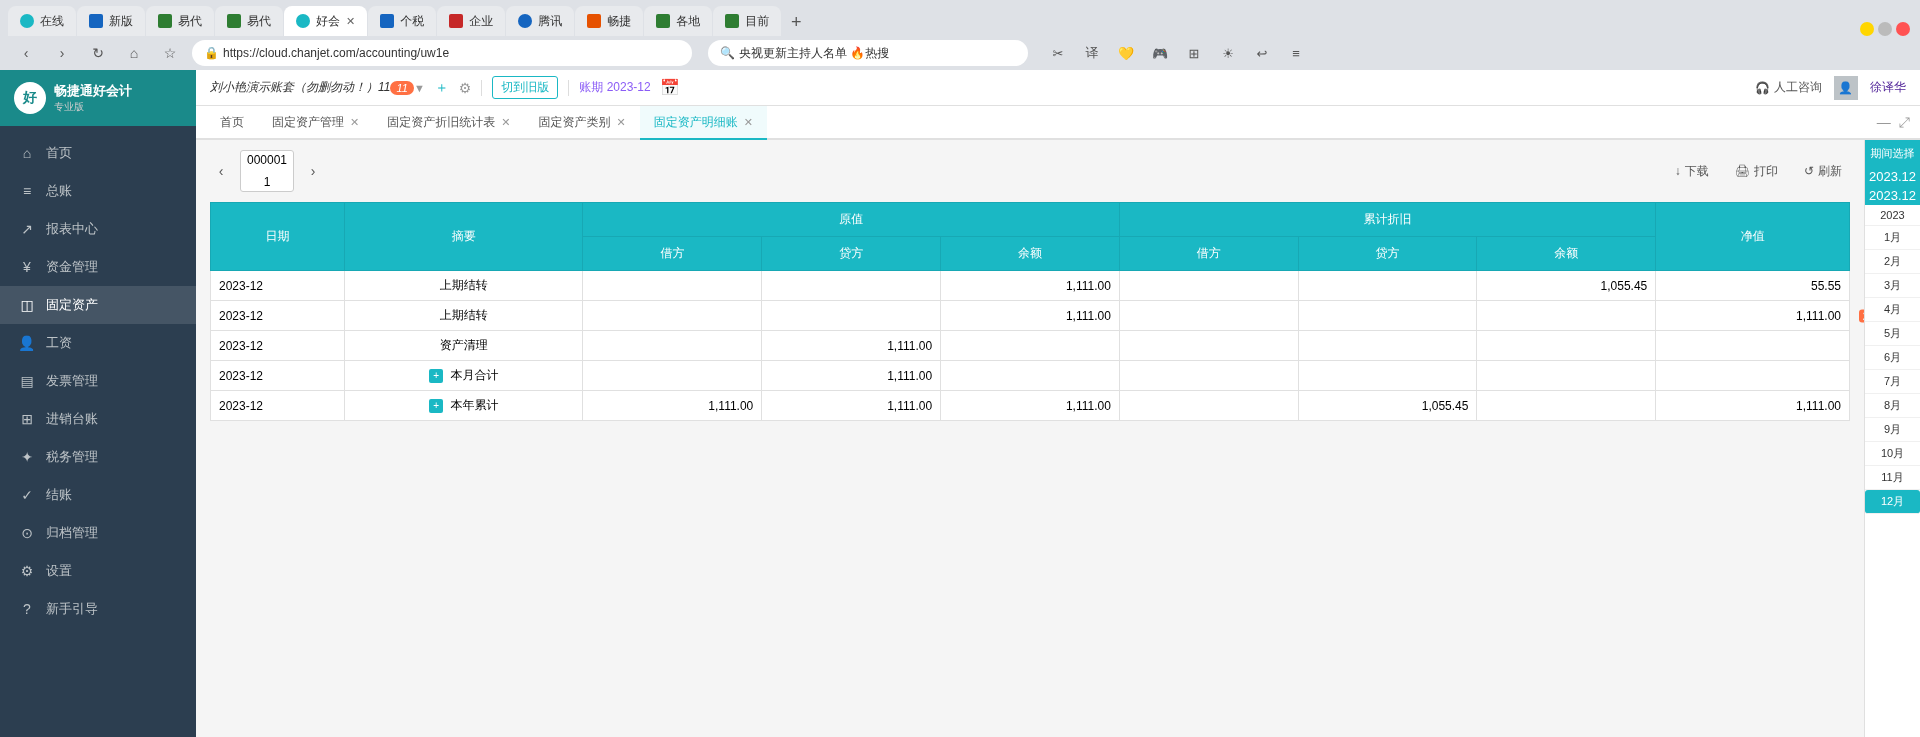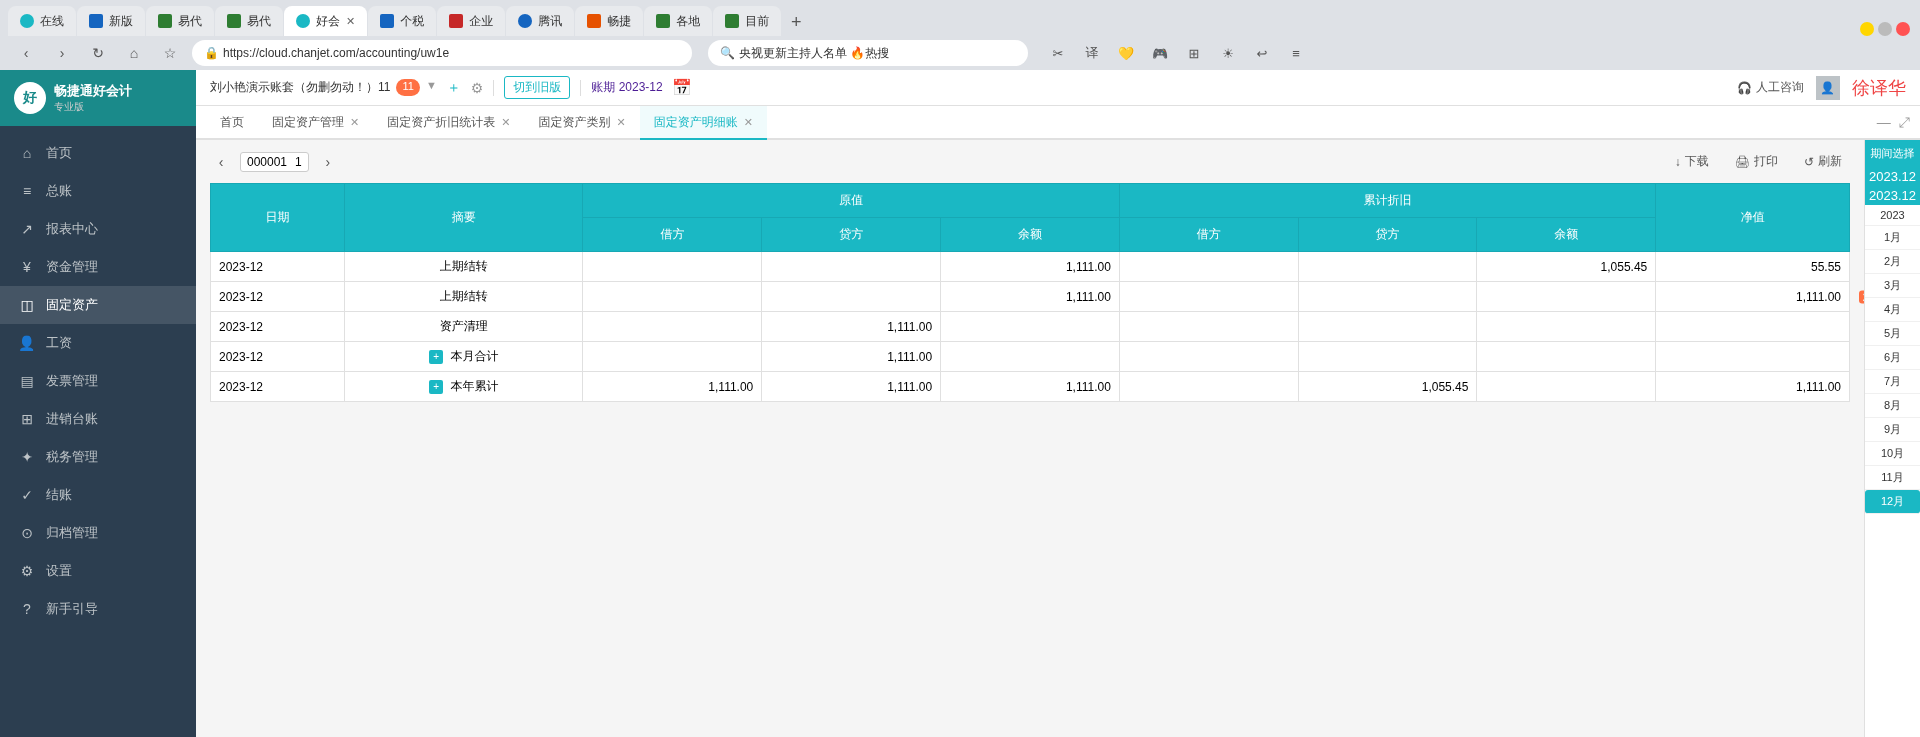--- a/index.html
+++ b/index.html
@@ -31,45 +31,45 @@
     .sidebar-nav { flex: 1; overflow-y: auto; padding: 8px 0; }
     .sidebar-item { display: flex; align-items: center; padding: 10px 18px; color: #bdc3c7; font-size: 13px; cursor: pointer; gap: 10px; }
     .sidebar-item.active { background: rgba(255,255,255,0.12); color: #fff; }
     .sidebar-item-icon { width: 18px; text-align: center; font-size: 14px; }
 
     
     .main-content { flex: 1; display: flex; flex-direction: column; background: #f5f5f5; overflow: hidden; }
 
     
     .top-bar { display: flex; align-items: center; height: 36px; background: #fff; padding: 0 14px; gap: 10px; border-bottom: 1px solid #e0e0e0; }
-    .company-selector { display: flex; gap: 6px; font-size: 12px; color: #333; cursor: pointer; }
+    .company-selector { display: flex; align-items: center; gap: 0; font-size: 12px; color: #333; cursor: pointer; font-style: italic; }
     .period-badge { background: #ff7043; color: #fff; font-size: 11px; padding: 1px 6px; border-radius: 10px; }
     .top-bar-divider { height: 16px; width: 1px; background: #ddd; }
     .switch-btn { border: 1px solid #1ab8c4; color: #1ab8c4; font-size: 12px; padding: 2px 8px; border-radius: 3px; cursor: pointer; }
     .calendar-icon { color: #1ab8c4; cursor: pointer; }
     .top-bar-right { margin-left: auto; display: flex; align-items: center; gap: 12px; }
     .service-btn { display: flex; align-items: center; gap: 4px; font-size: 12px; color: #555; cursor: pointer; }
-    .user-name { font-size: 18px; color: #ef4444; cursor: pointer; }
+    .user-name { font-size: 12px; color: #4c1d95; cursor: pointer; }
 
     
     .page-tab-bar { display: flex; align-items: center; background: #fff; border-bottom: 2px solid #e0e0e0; padding: 0 10px; height: 34px; }
     .page-tab { display: flex; align-items: center; padding: 0 14px; height: 34px; font-size: 12px; color: #555; cursor: pointer; border-bottom: 2px solid transparent; margin-bottom: -2px; gap: 6px; white-space: nowrap; }
     .page-tab.active { color: #1ab8c4; border-bottom-color: #1ab8c4; background: #f0fbfc; }
     .page-tab-close { font-size: 11px; color: #999; cursor: pointer; }
 
     
     .content-area { flex: 1; display: flex; overflow: hidden; }
 
     .main-panel { flex: 1; padding: 10px 14px; overflow: auto; }
 
     
     .nav-row { display: flex; align-items: center; justify-content: space-between; margin-bottom: 10px; }
     .nav-controls { display: flex; align-items: center; gap: 8px; }
     .nav-arrow { width: 22px; height: 22px; display: flex; align-items: center; justify-content: center; cursor: pointer; color: #555; font-size: 14px; }
-    .nav-input-group { display: flex; align-items: center; gap: 4px; border: 1px solid #ccc; border-radius: 3px; padding: 2px 6px; font-size: 12px; background: #fff; }
+    .nav-input-group { display: flex; align-items: center; gap: 4px; border: 1px solid #ccc; border-radius: 3px; padding: 2px 6px; font-size: 12px; background: #fff; flex-direction: column; }
     .action-buttons { display: flex; align-items: center; gap: 10px; }
     .action-btn { display: flex; align-items: center; gap: 4px; font-size: 12px; color: #555; cursor: pointer; padding: 3px 8px; }
 
     
     .data-table { width: 100%; border-collapse: collapse; font-size: 12px; }
     .data-table thead tr th { background: #1ab8c4; color: #fff; text-align: center; padding: 8px 6px; font-weight: normal; border: 1px solid #17a8b4; }
     .data-table tbody tr td { border: 1px solid #e0e0e0; padding: 6px 8px; text-align: right; background: #fff; }
     .data-table tbody tr td:first-child { text-align: left; }
     .data-table tbody tr td:nth-child(2) { text-align: center; }
     .row-tag { display: inline-flex; align-items: center; justify-content: center; width: 14px; height: 14px; background: #1ab8c4; color: #fff; font-size: 10px; border-radius: 2px; margin-right: 4px; }
@@ -254,21 +254,21 @@
       <div class="company-selector">
         <span>刘小艳演示账套（勿删勿动！）11</span>
         <span class="period-badge">11</span>
         <span style="font-size:11px;color:#999;">▼</span>
       </div>
       <span style="font-size:14px;color:#1ab8c4;cursor:pointer;">＋</span>
       <span style="font-size:14px;color:#999;cursor:pointer;">⚙</span>
       <div class="top-bar-divider"></div>
       <div class="switch-btn">切到旧版</div>
       <div class="top-bar-divider"></div>
-      <span style="font-size:12px;color:#4c1d95;">账期 2023-12</span>
+      <span style="font-size:12px;color:#8b5cf6;">账期 2023-12</span>
       <span class="calendar-icon">📅</span>
       <div class="top-bar-right">
         <div class="service-btn">
           <span>🎧</span>
           <span>人工咨询</span>
         </div>
         <div style="width:24px;height:24px;background:#bdc3c7;border-radius:50;display:flex;align-items:center;justify-content:center;">
           <span style="font-size:12px;">👤</span>
         </div>
         <span class="user-name">徐译华</span>

